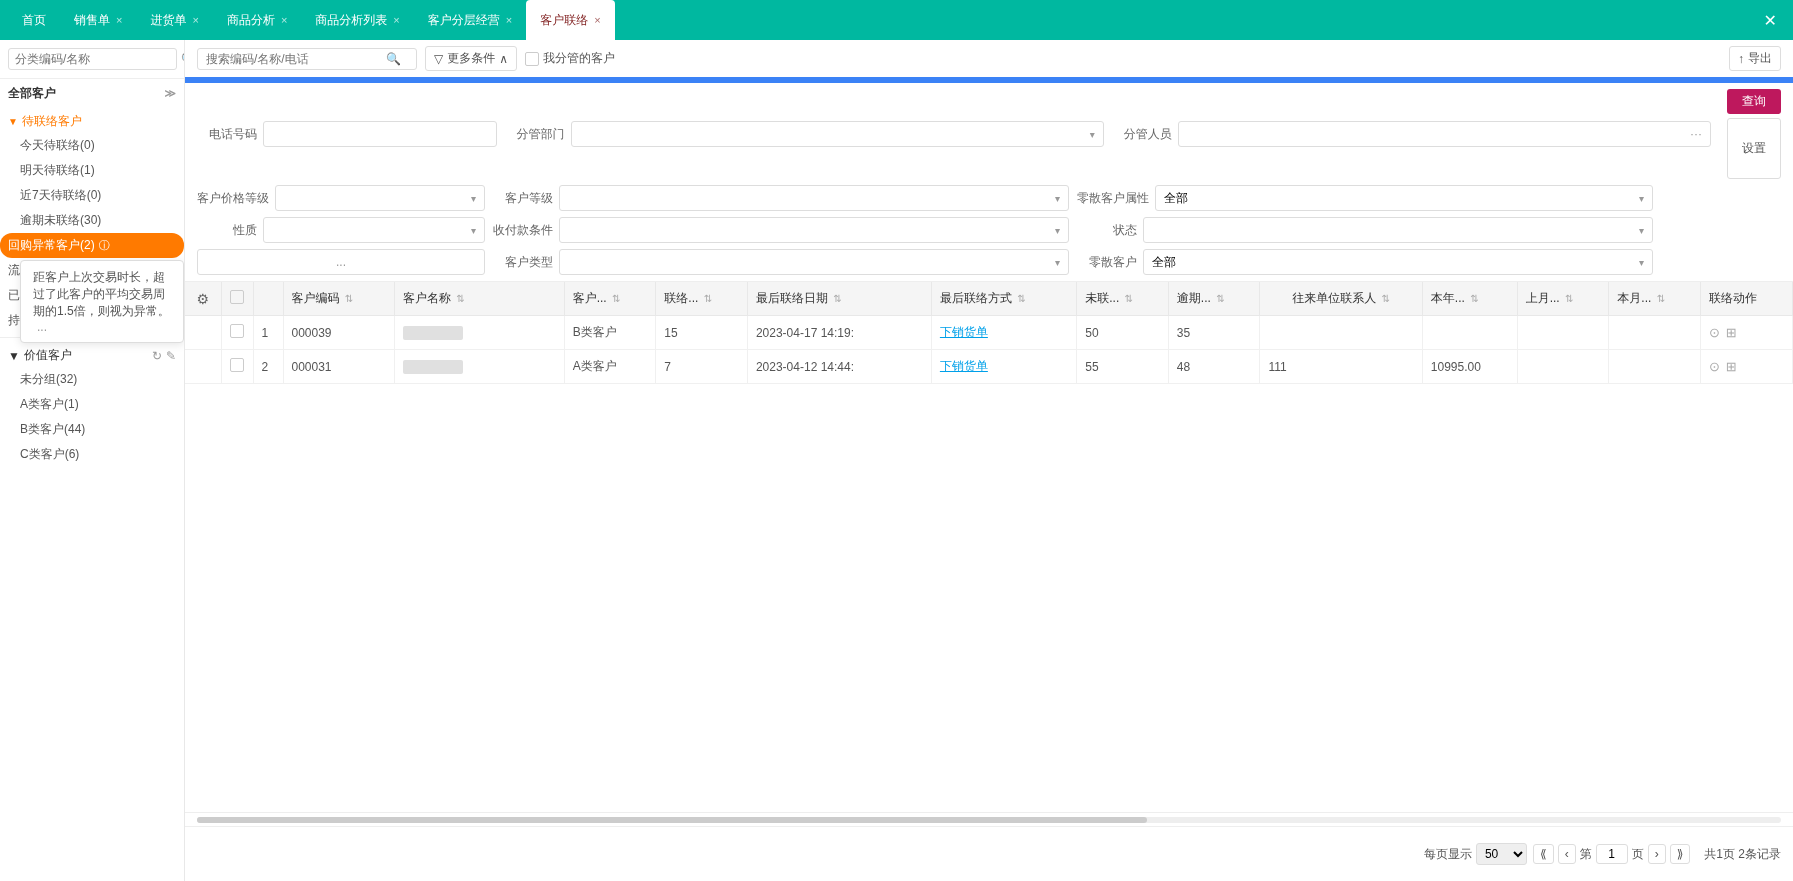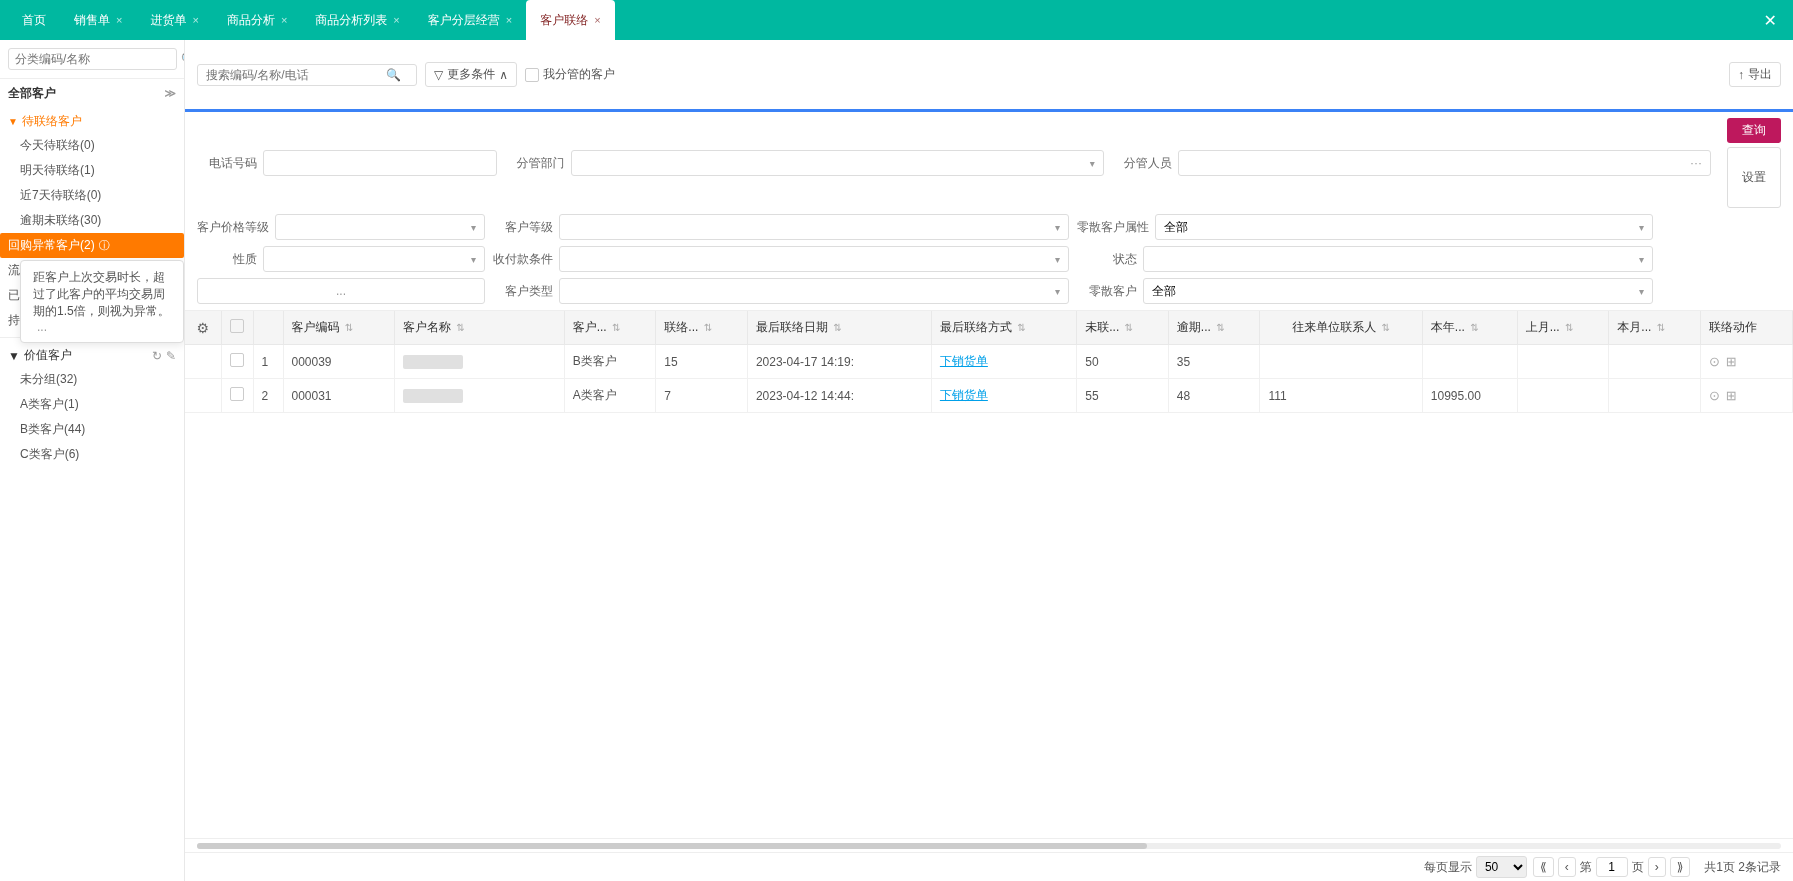--- a/index.html
+++ b/index.html
@@ -22,31 +22,31 @@
     .sidebar-search input { flex: 1; border: 1px solid #ddd; border-radius: 3px; padding: 3px 6px; font-size: 12px; outline: none; }
     .sidebar-search .search-icon { margin-left: 4px; color: #999; cursor: pointer; }
 
     .sidebar-section { padding: 6px 8px; font-weight: bold; color: #333; display: flex; align-items: center; justify-content: space-between; }
     .sidebar-section .collapse-btn { cursor: pointer; color: #999; font-size: 11px; }
 
     .sidebar-group-title { padding: 5px 8px 3px 8px; color: #ff7a00; font-size: 12px; display: flex; align-items: center; cursor: pointer; }
     .sidebar-group-title .arrow { margin-right: 4px; font-size: 10px; }
 
     .sidebar-item { padding: 4px 8px 4px 20px; cursor: pointer; color: #555; font-size: 12px; white-space: nowrap; overflow: hidden; text-overflow: ellipsis; }
-    .sidebar-item.active { background: #ff7a00; color: white; border-radius: 2px; }
+    .sidebar-item.active { background: #ff7a00; color: white; border-radius: 12px; }
 
     .sidebar-divider { border-bottom: 1px solid #eee; margin: 4px 0; }
 
     .sidebar-group2-title { padding: 5px 8px 3px 8px; color: #333; font-size: 12px; display: flex; align-items: center; cursor: pointer; }
 
     
     .right-content { flex: 1; display: flex; flex-direction: column; overflow: hidden; }
 
     
-    .filter-bar { background: white; padding: 22px 12px; border-bottom: 3px solid #3b82f6; display: flex; align-items: center; gap: 8px; }
+    .filter-bar { background: white; padding: 6px 12px; border-bottom: 6px solid #3b82f6; display: flex; align-items: center; gap: 8px; }
     .filter-bar .search-box { display: flex; align-items: center; border: 1px solid #ddd; border-radius: 3px; padding: 3px 8px; width: 220px; }
     .filter-bar .search-box input { border: none; outline: none; font-size: 12px; width: 180px; }
     .filter-bar .search-box .icon { color: #999; }
     .filter-bar .more-filter { display: flex; align-items: center; color: #555; cursor: pointer; border: 1px solid #ddd; border-radius: 3px; padding: 3px 8px; gap: 4px; }
     .filter-bar .my-customer { display: flex; align-items: center; gap: 4px; cursor: pointer; color: #555; }
     .filter-bar .export-btn { margin-left: auto; display: flex; align-items: center; gap: 4px; cursor: pointer; color: #555; border: 1px solid #ddd; border-radius: 3px; padding: 3px 8px; }
 
     
     .filter-rows { background: white; border-bottom: 1px solid #eee; padding: 6px 12px; }
     .filter-row { display: flex; align-items: center; gap: 8px; margin-bottom: 6px; }
@@ -69,21 +69,21 @@
     .data-table th.sortable { cursor: pointer; }
     .data-table th .sort-icon { color: #aaa; font-size: 10px; margin-left: 2px; }
     .data-table td { padding: 8px 8px; border-bottom: 1px solid #f0f0f0; border-right: 1px solid #f0f0f0; color: #555; font-size: 12px; white-space: nowrap; }
     .data-table .settings-col { width: 36px; text-align: center; }
     .data-table .checkbox-col { width: 32px; text-align: center; }
     .link-text { color: #00a0e9; text-decoration: underline; cursor: pointer; }
     .action-icons { display: flex; gap: 6px; align-items: center; }
     .action-icon { color: #aaa; cursor: pointer; font-size: 13px; }
 
     
-    .pagination { background: white; border-top: 1px solid #eee; padding: 3px 12px; display: flex; align-items: center; justify-content: flex-end; gap: 6px; color: #555; font-size: 12px; }
+    .pagination { background: white; border-top: 1px solid #eee; padding: 16px 12px; display: flex; align-items: center; justify-content: flex-end; gap: 6px; color: #555; font-size: 12px; }
     .pagination .per-page { display: flex; align-items: center; gap: 4px; }
     .pagination select { border: 1px solid #ddd; border-radius: 3px; padding: 2px 4px; font-size: 12px; }
     .pagination .page-nav { display: flex; align-items: center; gap: 4px; }
     .pagination .page-nav button { border: 1px solid #ddd; background: white; border-radius: 3px; padding: 2px 6px; cursor: pointer; font-size: 12px; color: #555; }
     .pagination .page-nav .page-input { border: 1px solid #ddd; border-radius: 3px; width: 32px; text-align: center; font-size: 12px; padding: 2px; }
     .pagination .total-info { margin-left: 8px; }
 
     
     .scroll-bar-area { background: white; border-top: 1px solid #eee; height: 14px; display: flex; align-items: center; padding: 0 12px; }
     .scroll-track { flex: 1; height: 6px; background: #eee; border-radius: 3px; }

